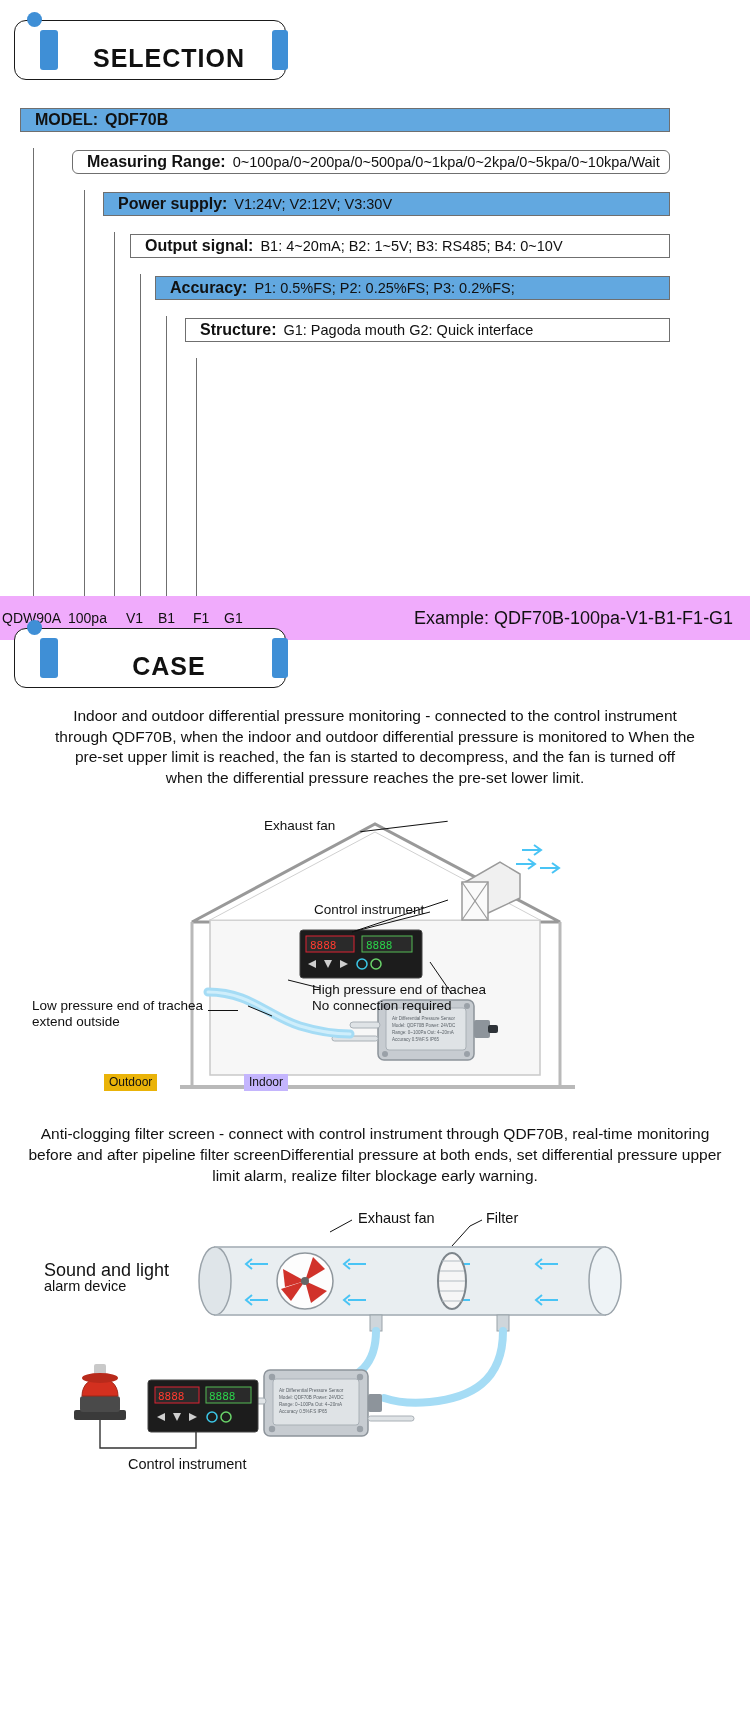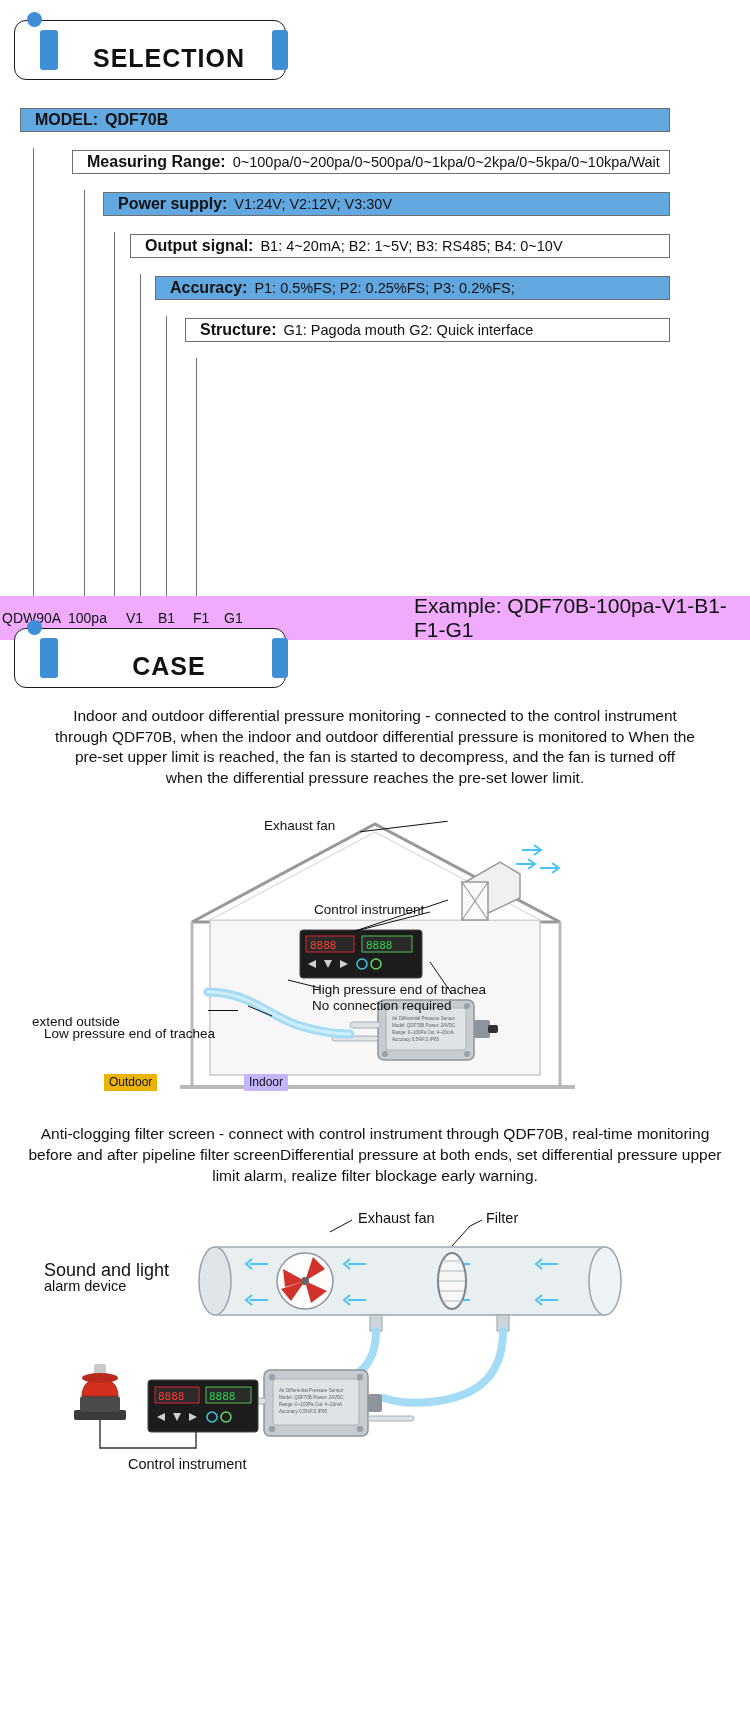--- a/index.html
+++ b/index.html
@@ -70,21 +70,21 @@
     padding-left: 14px;
     white-space: nowrap;
     overflow: hidden;
   }
   .row.blue { background: #62a8e0; }
   .row.white { background: #ffffff; }
   .row .lbl { font-weight: bold; font-size: 16px; color: #111; }
   .row .val { margin-left: 7px; font-size: 14.5px; color: #111; }
 
   .r1 { left: 20px;  top: 0;   width: 650px; }
-  .r2 { left: 72px;  top: 42px; width: 598px; }
+  .r2 { left: 72px;  top: 42px; width: 598px; border-radius: 6px; }
   .r3 { left: 103px; top: 84px; width: 567px; }
   .r4 { left: 130px; top: 126px;width: 540px; }
   .r5 { left: 155px; top: 168px;width: 515px; }
   .r6 { left: 185px; top: 210px;width: 485px; }
 
   .stem {
     position: absolute;
     width: 1px;
     background: #6f6f6f;
   }
@@ -108,21 +108,21 @@
   .legend .codes { display: flex; }
   .legend .codes span { display: inline-block; }
   .legend .c0 { width: 68px; padding-left: 2px; }
   .legend .c1 { width: 58px; }
   .legend .c2 { width: 32px; }
   .legend .c3 { width: 35px; }
   .legend .c4 { width: 31px; }
   .legend .c5 { width: 40px; }
   .legend .example {
     margin-left: 150px;
-    font-size: 21px;
+    font-size: 18px;
   }
 
   
   .case-wrap { margin-top: 70px; }
 
   .case-text {
     width: 640px;
     margin: 18px auto 0 auto;
     text-align: center;
     font-size: 15.5px;
@@ -297,21 +297,21 @@
     </svg>
 
     <div class="cap" style="left:264px; top:16px;">Exhaust fan</div>
     <div class="leader" style="left:360px; top:24px; width:88px; transform:rotate(-7deg);"></div>
 
     <div class="cap" style="left:314px; top:100px;">Control instrument</div>
 
     <div class="cap" style="left:312px; top:180px;">High pressure end of trachea</div>
     <div class="cap" style="left:312px; top:196px;">No connection required</div>
 
-    <div class="cap" style="left:44px; top:196px;margin-top:28px;">Low pressure end of trachea</div>
+    <div class="cap" style="left:32px; top:196px;">Low pressure end of trachea</div>
     <div class="cap" style="left:32px; top:212px;">extend outside</div>
     <div class="leader" style="left:208px; top:208px; width:30px;"></div>
 
     <div class="cap" style="left:104px; top:272px; background:#eab308; padding:1px 5px; font-size:12px;">Outdoor</div>
     <div class="cap" style="left:244px; top:272px; background:#c4b5fd; padding:1px 5px; font-size:12px;">Indoor</div>
   </div>
 
   <div class="case-text2">Anti-clogging filter screen - connect with control instrument through QDF70B, real-time monitoring before and after pipeline filter screenDifferential pressure at both ends, set differential pressure upper limit alarm, realize filter blockage early warning.</div>
 
   <div class="illus2">

